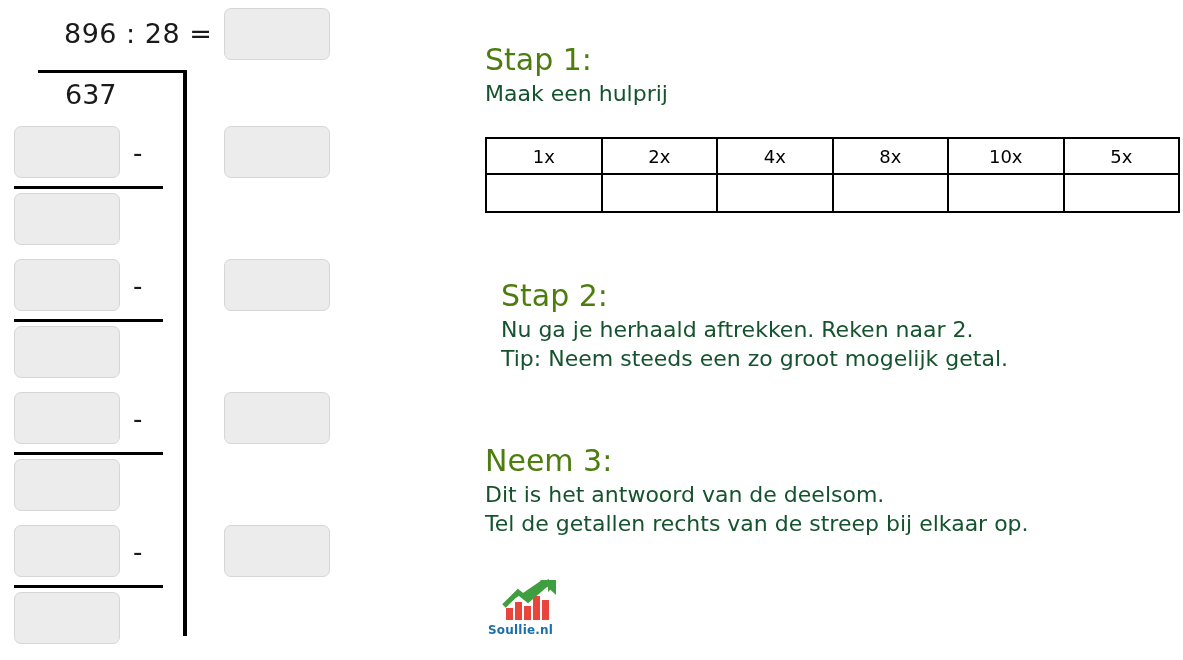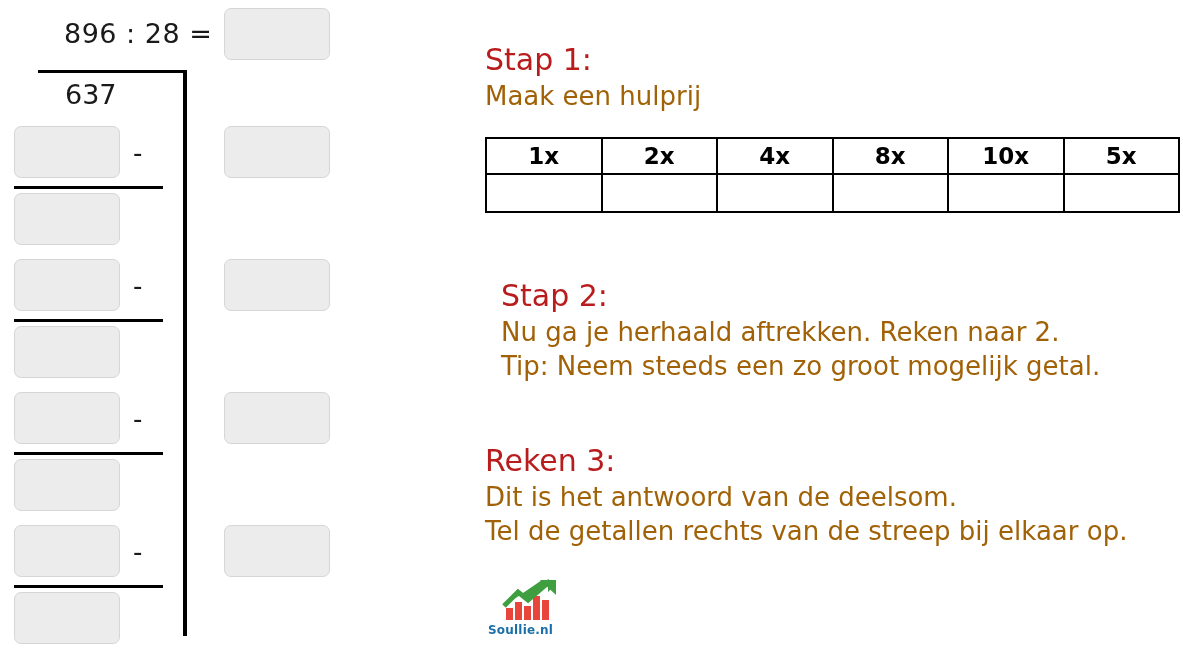--- a/index.html
+++ b/index.html
@@ -74,30 +74,30 @@
   
   #instructions {
     position: absolute;
     left: 485px;
     top: 0;
     width: 698px;
     height: 660px;
   }
 
   .step-head {
-    color: #b91c1c;
+    color: #4d7c0f;
     font-size: 30px;
     font-family: "DejaVu Sans", sans-serif;
     margin: 0 0 2px 0;
     font-weight: normal;
   }
 
   .step-text {
-    color: #a16207;
-    font-size: 26px;
+    color: #14532d;
+    font-size: 22px;
     line-height: 1.32;
     margin: 0;
   }
 
   .block {
     position: absolute;
   }
 
   
   #helper-table {
@@ -106,22 +106,22 @@
     top: 137px;
     border-collapse: collapse;
     width: 695px;
   }
   #helper-table th,
   #helper-table td {
     border: 2px solid #000000;
     height: 34px;
     width: 16.6%;
     text-align: center;
-    font-size: 23px;
-    font-weight: bold;
+    font-size: 18px;
+    font-weight: normal;
     color: #000000;
     padding: 0;
   }
   #helper-table td {
     height: 36px;
     background: #ffffff;
   }
 
   
   #logo-wrap {
@@ -215,21 +215,21 @@
   </tbody>
     </table>
 
   <div class="block" style="left:16px; top:278px;">
     <p class="step-head">Stap 2:</p>
     <p class="step-text">Nu ga je herhaald aftrekken. Reken naar 2.</p>
     <p class="step-text">Tip: Neem steeds een zo groot mogelijk getal.</p>
   </div>
 
   <div class="block" style="left:0; top:443px;">
-    <p class="step-head">Reken 3:</p>
+    <p class="step-head">Neem 3:</p>
     <p class="step-text">Dit is het antwoord van de deelsom.</p>
     <p class="step-text">Tel de getallen rechts van de streep bij elkaar op.</p>
   </div>
 
   <div id="logo-wrap">
     <svg id="logo-mark" viewBox="0 0 62 44">
       <rect x="4" y="30" width="7" height="12" fill="#e8453c"></rect>
       <rect x="13" y="24" width="7" height="18" fill="#e8453c"></rect>
       <rect x="22" y="28" width="7" height="14" fill="#e8453c"></rect>
       <rect x="31" y="18" width="7" height="24" fill="#e8453c"></rect>

